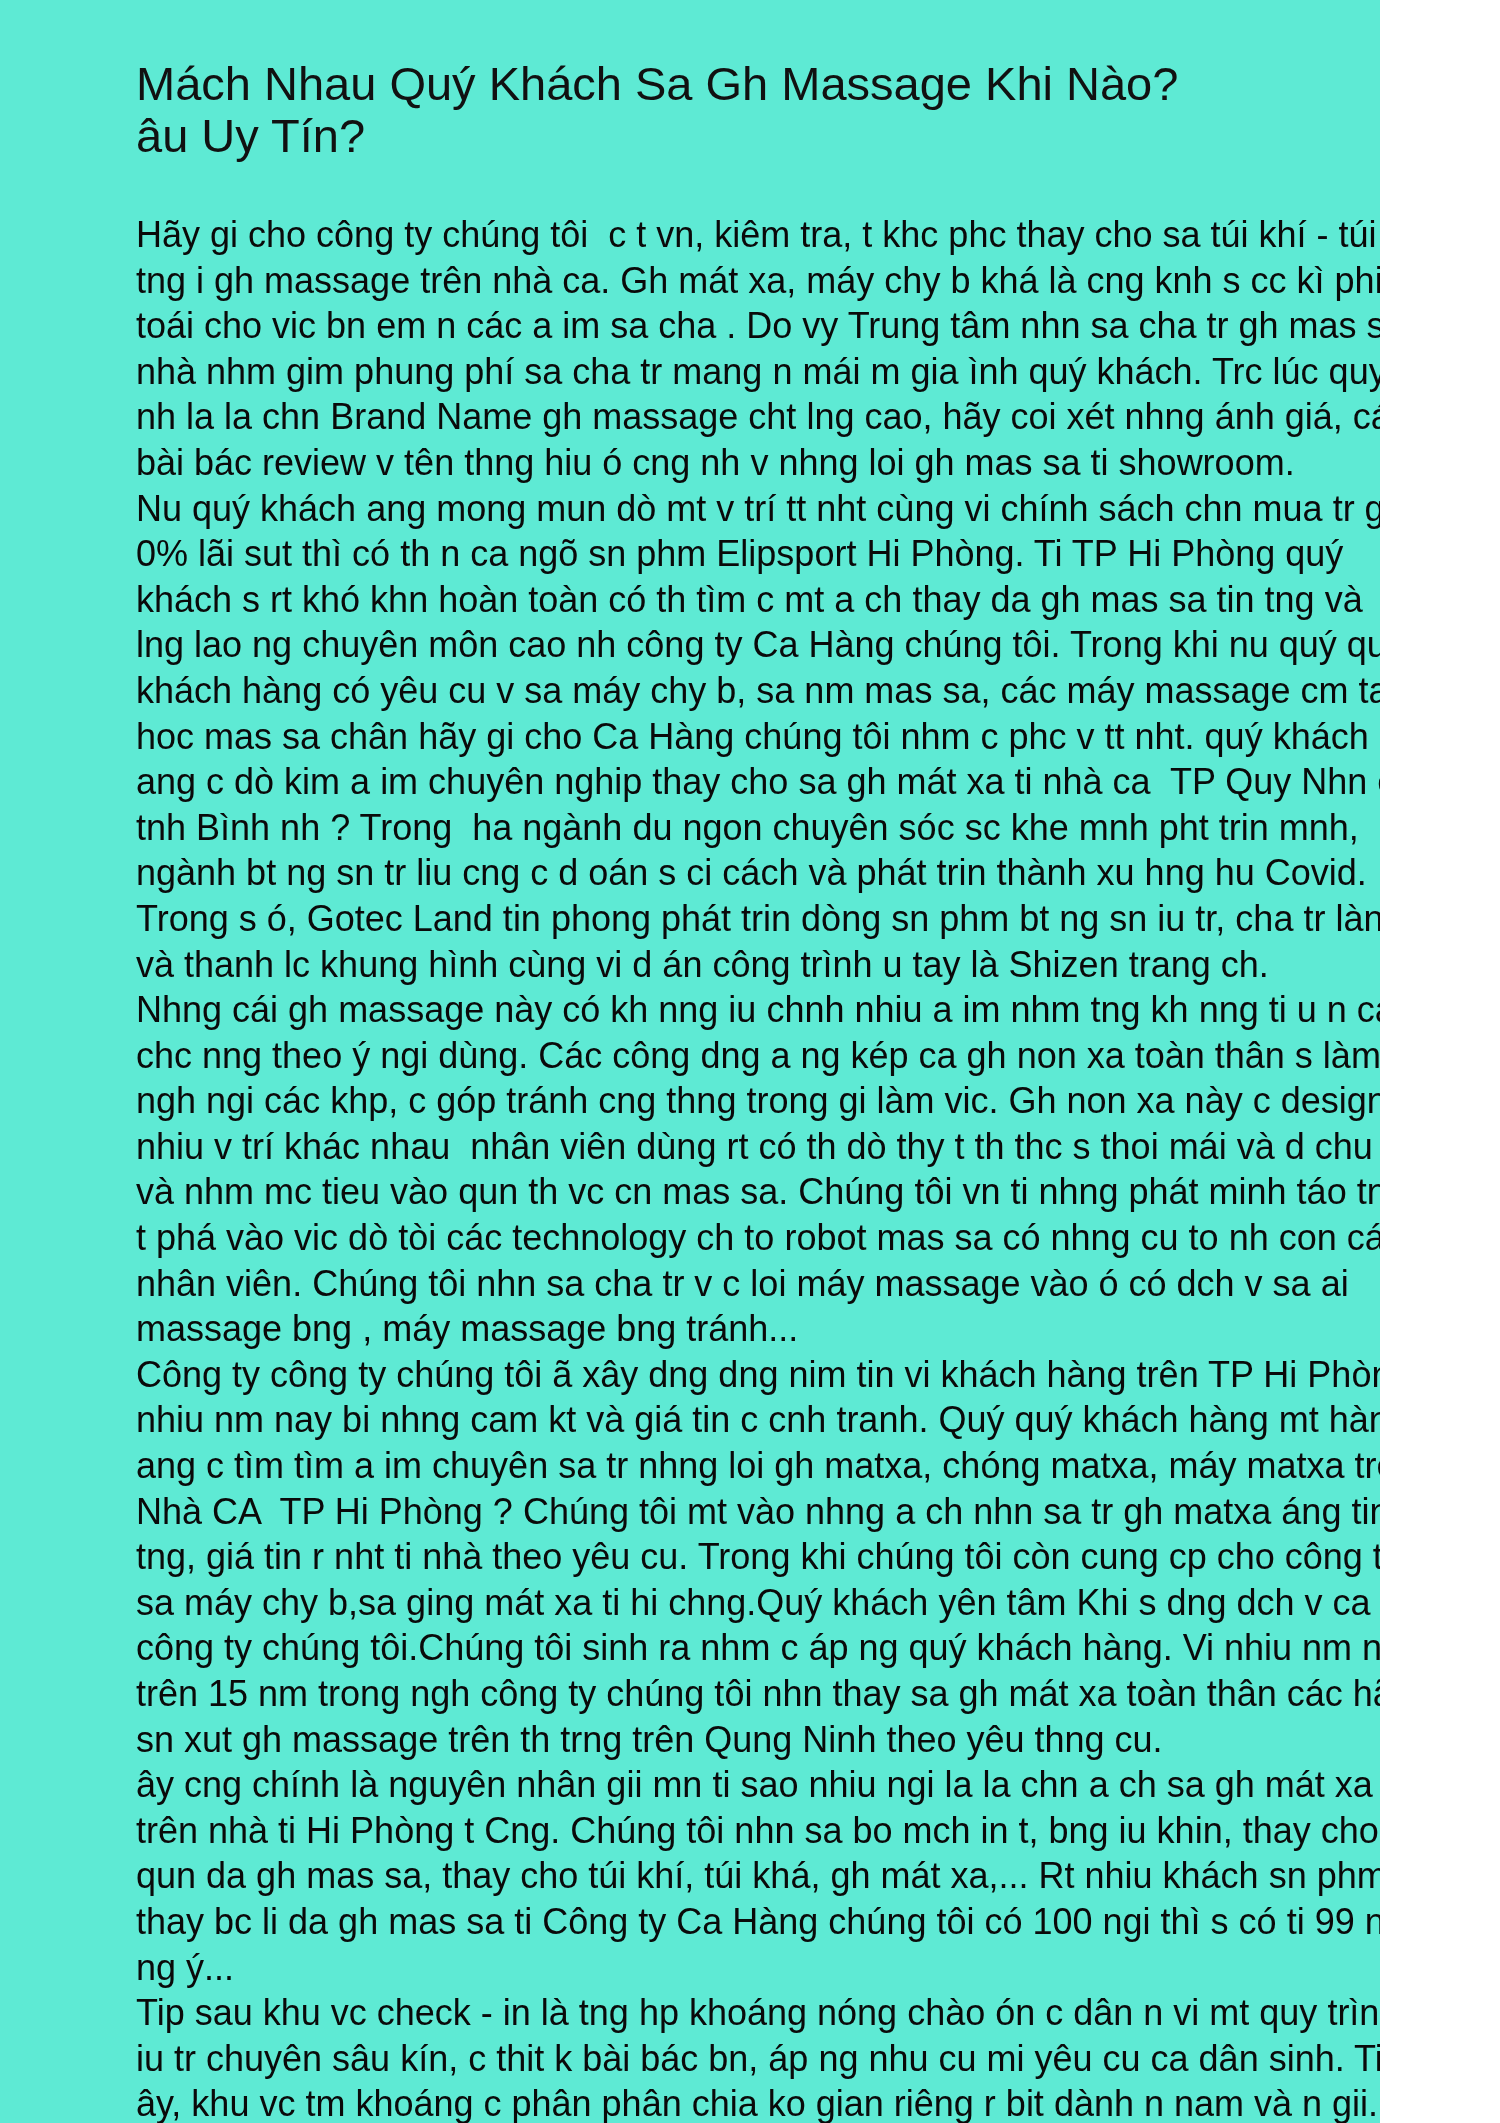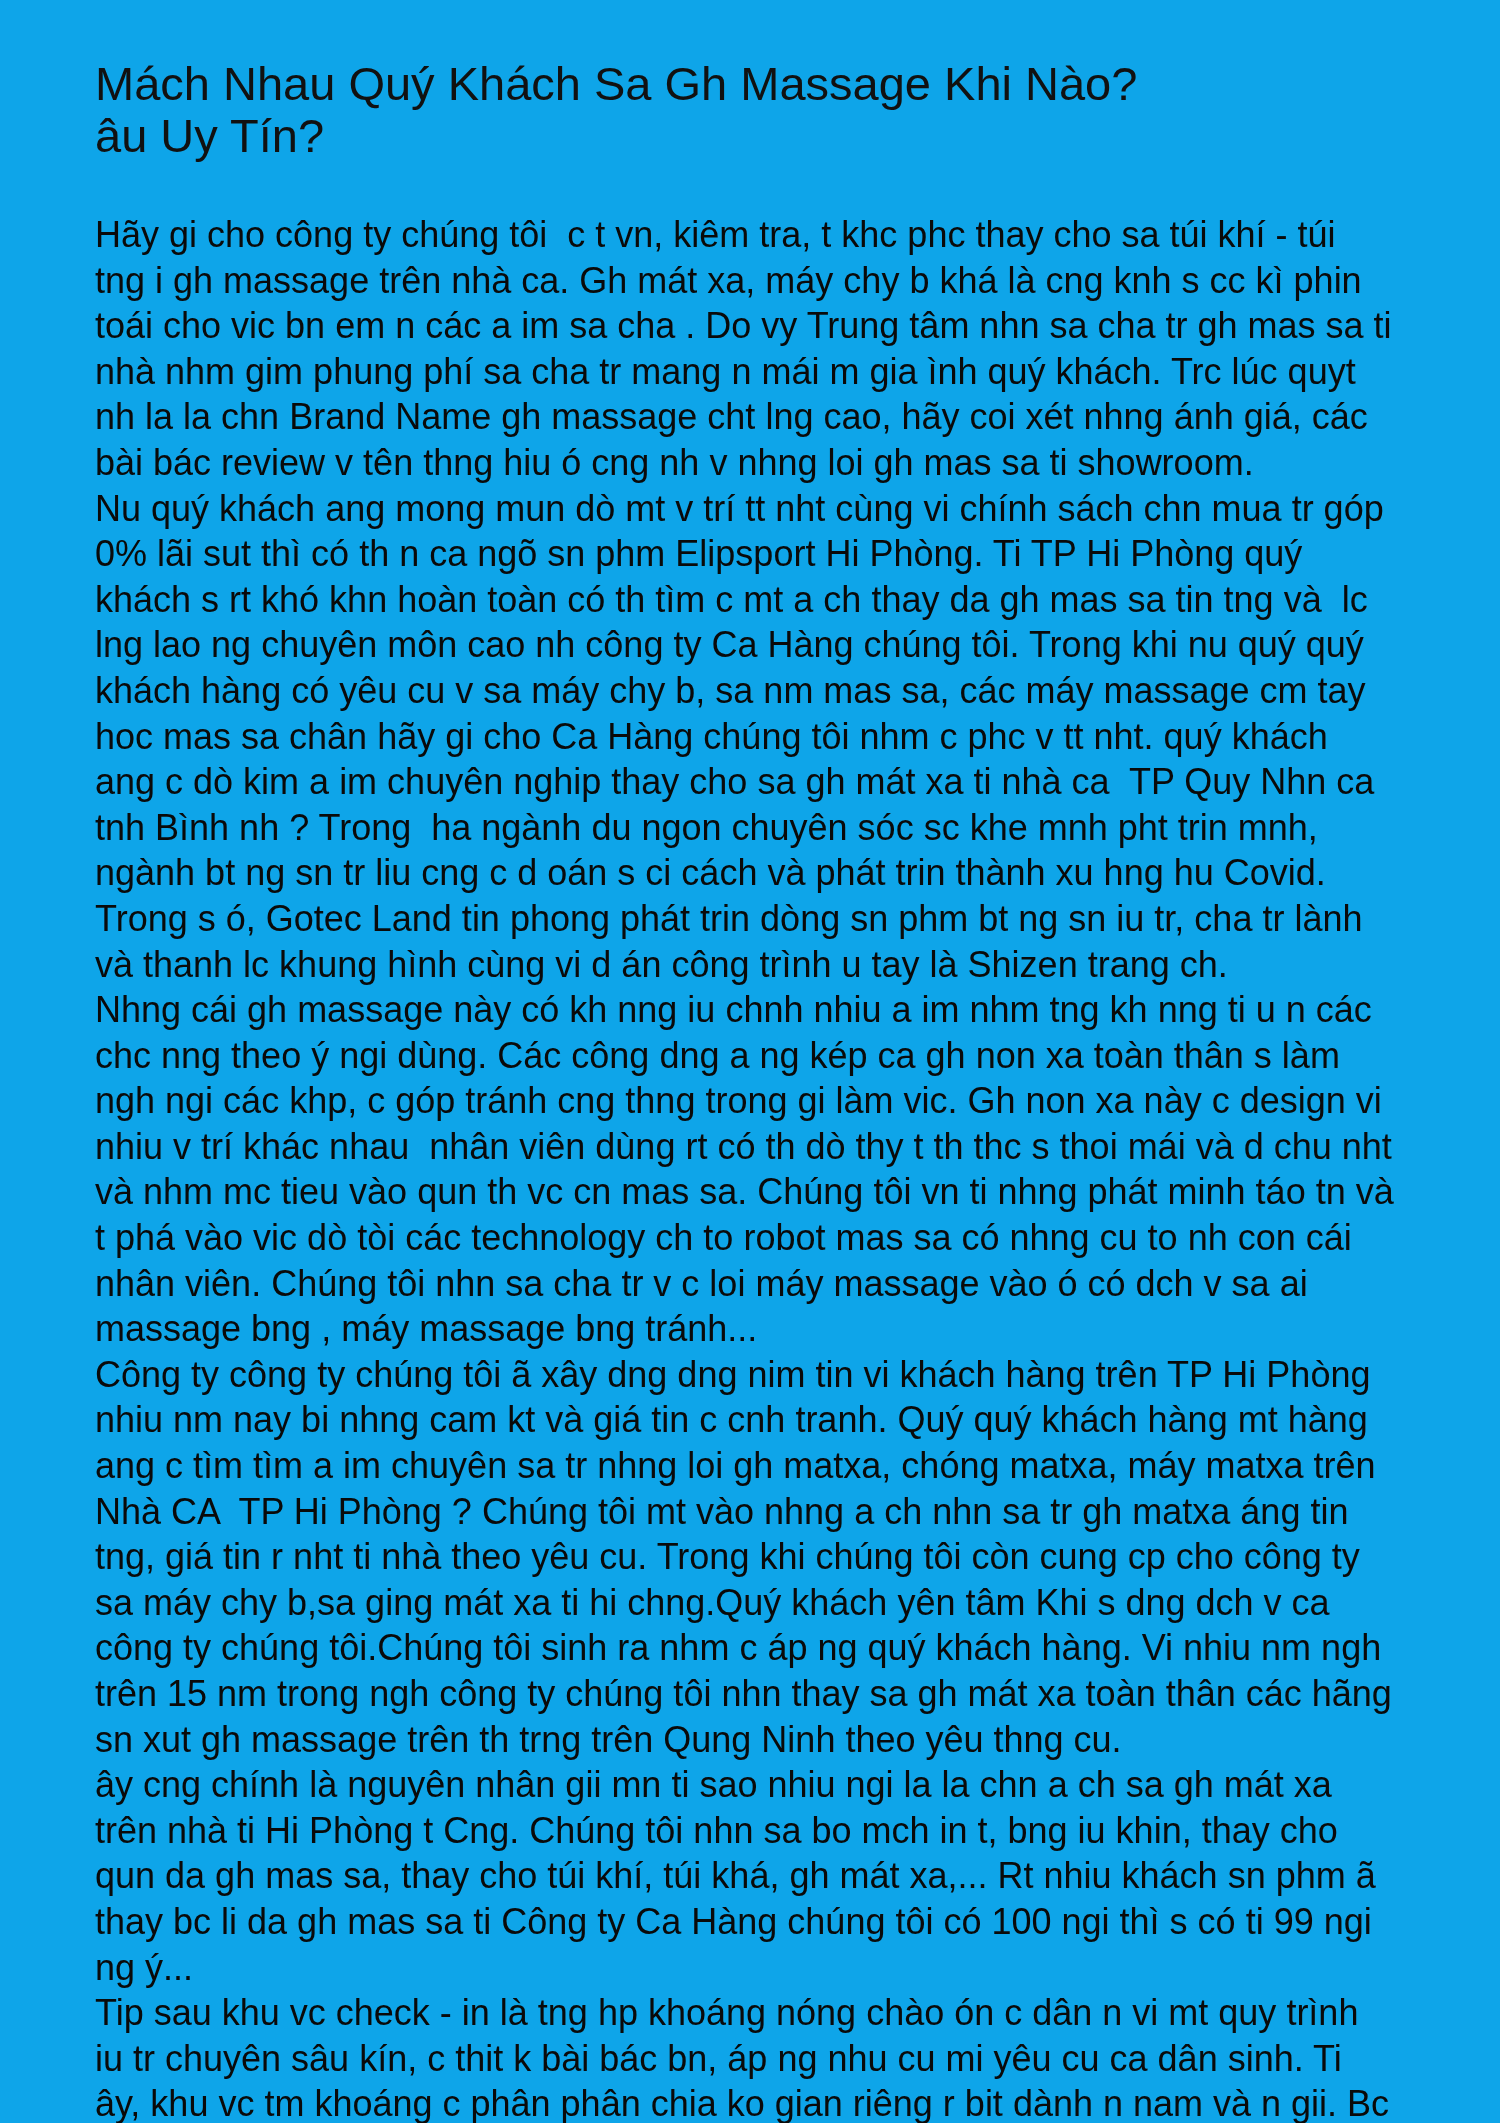--- a/index.html
+++ b/index.html
@@ -2,27 +2,28 @@
 <html><head>
 <meta charset="utf-8">
 <style>
   html, body {
     margin: 0;
     padding: 0;
     background: #ffffff;
   }
   .page {
     position: relative;
-    width: 1500px;
+    width: 1380px;
     height: 2123px;
     box-sizing: border-box;
-    background: #0ea5e9;
+    background: #5eead4;
     font-family: "Liberation Sans", sans-serif;
     color: #000000;
     overflow: hidden;
+    padding-left: 41px;
   }
   .page-inner {
     padding: 58px 95px 0 95px;
   }
   .doc-title {
     margin: 0;
     max-width: 1100px;
     font-size: 47px;
     font-weight: 400;
     line-height: 52px;

